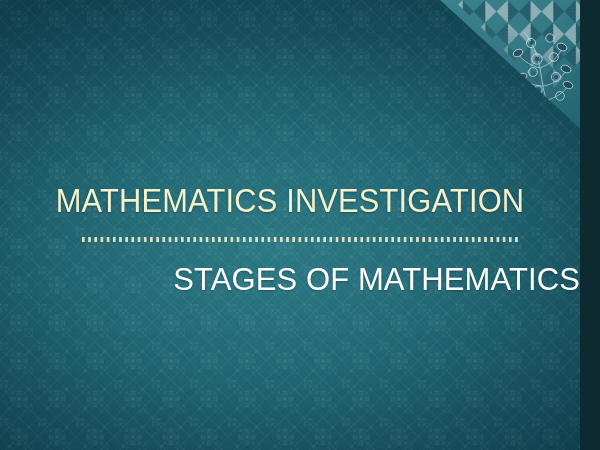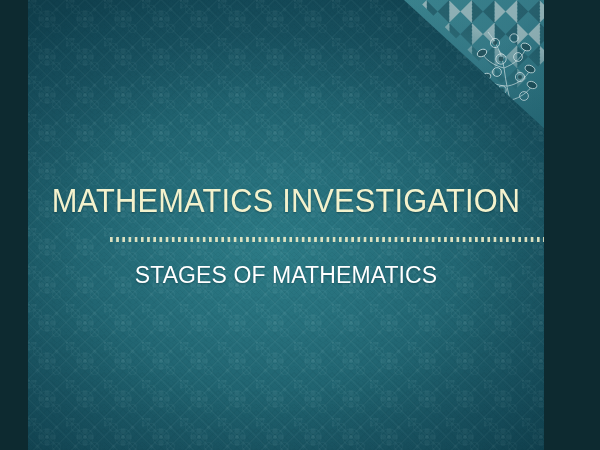--- a/index.html
+++ b/index.html
@@ -2,26 +2,25 @@
 <html><head>
 <meta charset="utf-8">
 <style>
   html, body {
     margin: 0;
     padding: 0;
     background: #0d2a30;
   }
   #slide {
     position: relative;
-    width: 516px;
+    width: 580px;
     height: 450px;
     overflow: hidden;
     font-family: "Liberation Sans", sans-serif;
     background: #ef4444;
-    margin-left: 28px;
   }
 
   
   .bg-base {
     position: absolute;
     inset: 0;
     background:
       radial-gradient(ellipse 78% 62% at 47% 56%,
         #2c7b86 0%,
         #27707c 28%,
@@ -176,23 +175,23 @@
     background-image: linear-gradient(to right, #ecebc6 0 3px, rgba(0,0,0,0) 3px 6.2px);
     background-size: 6.2px 5px;
     background-repeat: repeat-x;
     opacity: .92;
   }
   .subtitle {
     position: absolute;
     top: 260px;
     left: 0;
     right: 0;
-    text-align: center;
+    text-align: right;
     color: #ffffff;
-    font-size: 23px;
+    font-size: 31px;
     line-height: 1.32;
     font-weight: 400;
     letter-spacing: 0.1px;
     text-shadow: 0 1px 2px rgba(8,40,48,.40);
   }
   .subtitle-line { display: block; }
 </style>
 </head>
 <body>
 

